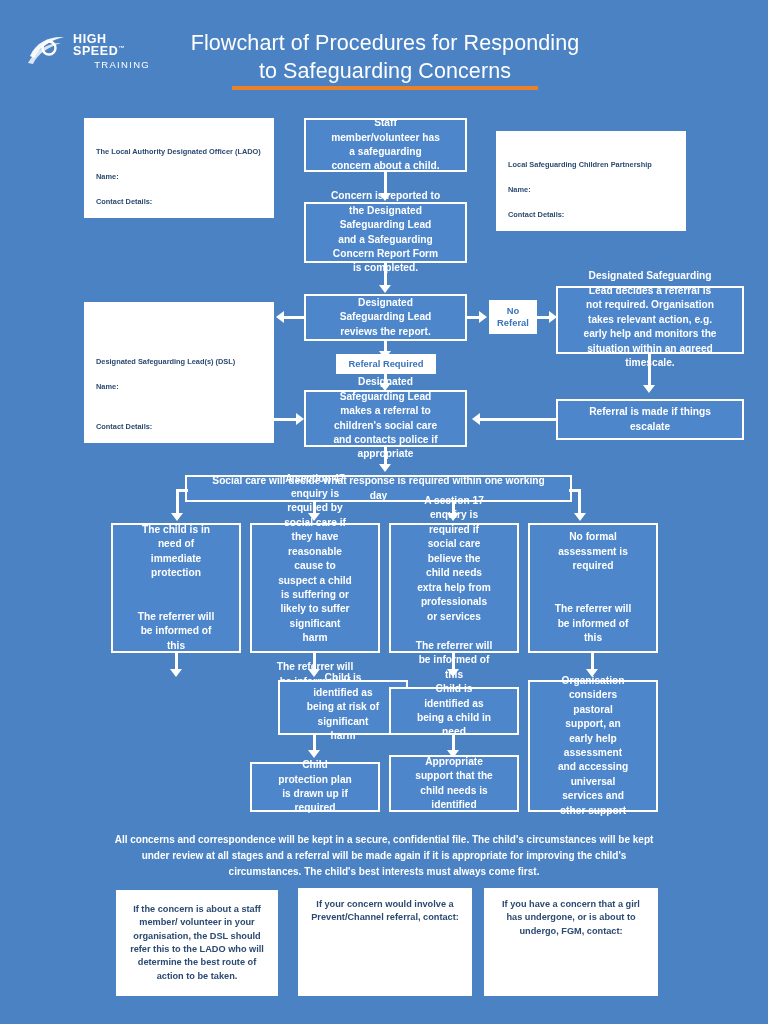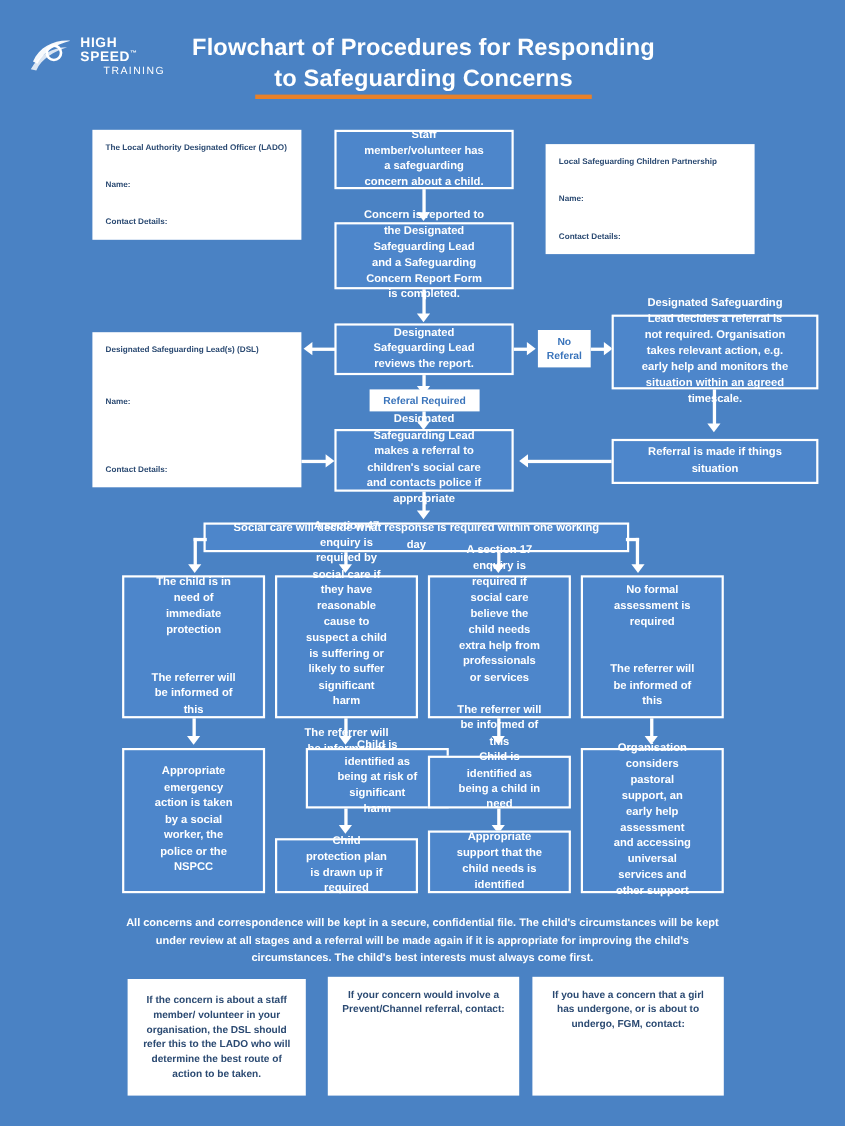--- a/index.html
+++ b/index.html
@@ -44,21 +44,21 @@
     text-align: right; margin-top: 2px;
   }
 
   .title {
     position: absolute;
     left: 150px; top: 30px;
     width: 470px;
     text-align: center;
     color: #ffffff;
     font-size: 21.5px;
-    font-weight: bold;
+    font-weight: normal;
     line-height: 1.28;
     letter-spacing: 0.1px;
   }
   .title-rule {
     position: absolute;
     left: 232px; top: 86px;
     width: 306px; height: 4px;
     background: #e8812a;
   }
 
@@ -82,21 +82,21 @@
   }
   
   .form {
     background: #ffffff;
     color: #2b4a72;
     font-size: 7.4px;
     font-weight: bold;
     line-height: 1.35;
     text-align: left;
     align-items: flex-start;
-    justify-content: space-between;
+    justify-content: flex-end;
     padding: 11px 12px;
     flex-direction: column;
   }
   .form .fl { margin-bottom: 15px; }
   .form .fl:last-child { margin-bottom: 0; }
 
   
   .lbl {
     background: #ffffff;
     color: #3a74bb;
@@ -201,21 +201,21 @@
   <div class="bx lbl" style="left:489px; top:300px; width:48px; height:34px;">No Referal</div>
 
   <div class="ln" style="left:537px; top:316px; width:13px; height:3px;"></div>
   <div class="ar ar-r" style="left:549px; top:311px;"></div>
 
   <div class="bx proc" style="left:556px; top:286px; width:188px; height:68px;">Designated Safeguarding Lead decides a referral is not required. Organisation takes relevant action, e.g. early help and monitors the situation within an agreed timescale.</div>
 
   <div class="ln" style="left:648px; top:354px; width:3px; height:34px;"></div>
   <div class="ar ar-d" style="left:643px; top:385px;"></div>
 
-  <div class="bx proc" style="left:556px; top:399px; width:188px; height:41px;">Referral is made if things situation</div>
+  <div class="bx proc" style="left:556px; top:399px; width:188px; height:41px;">Referral is made if things escalate</div>
 
   <div class="ln" style="left:479px; top:418px; width:77px; height:3px;"></div>
   <div class="ar ar-l" style="left:472px; top:413px;"></div>
 
   <div class="ln" style="left:384px; top:341px; width:3px; height:13px;"></div>
   <div class="ar ar-d" style="left:379px; top:351px;"></div>
 
   <div class="bx lbl" style="left:336px; top:354px; width:100px; height:20px;">Referal Required</div>
 
   <div class="ln" style="left:384px; top:374px; width:3px; height:12px;"></div>
@@ -268,21 +268,20 @@
 
   <div class="ln" style="left:313px; top:653px; width:3px; height:19px;"></div>
   <div class="ar ar-d" style="left:308px; top:669px;"></div>
 
   <div class="ln" style="left:452px; top:653px; width:3px; height:19px;"></div>
   <div class="ar ar-d" style="left:447px; top:669px;"></div>
 
   <div class="ln" style="left:591px; top:653px; width:3px; height:19px;"></div>
   <div class="ar ar-d" style="left:586px; top:669px;"></div>
 
-  <div class="bx proc" style="left:111px; top:680px; width:130px; height:132px;">Appropriate emergency action is taken by a social worker, the police or the NSPCC</div>
 
   <div class="bx proc" style="left:250px; top:680px; width:130px; height:55px;margin-left:28px;">Child is identified as being at risk of significant harm</div>
   <div class="ln" style="left:313px; top:735px; width:3px; height:18px;"></div>
   <div class="ar ar-d" style="left:308px; top:750px;"></div>
   <div class="bx proc" style="left:250px; top:762px; width:130px; height:50px;">Child protection plan is drawn up if required</div>
 
   <div class="bx proc" style="left:389px; top:687px; width:130px; height:48px;">Child is identified as being a child in need</div>
   <div class="ln" style="left:452px; top:735px; width:3px; height:18px;"></div>
   <div class="ar ar-d" style="left:447px; top:750px;"></div>
   <div class="bx proc" style="left:389px; top:755px; width:130px; height:57px;">Appropriate support that the child needs is identified</div>

